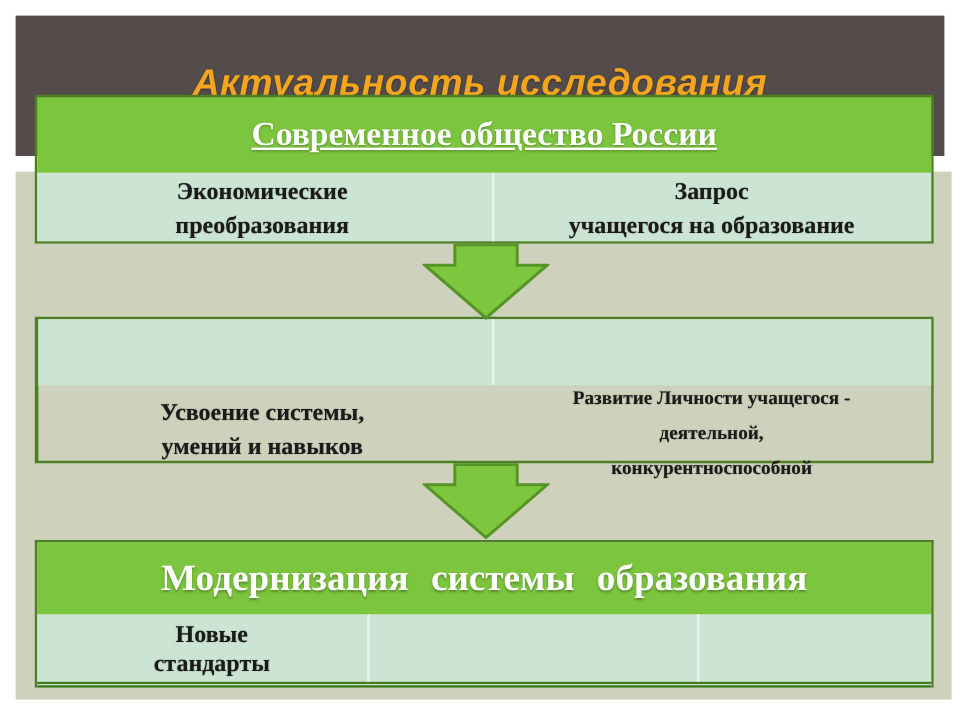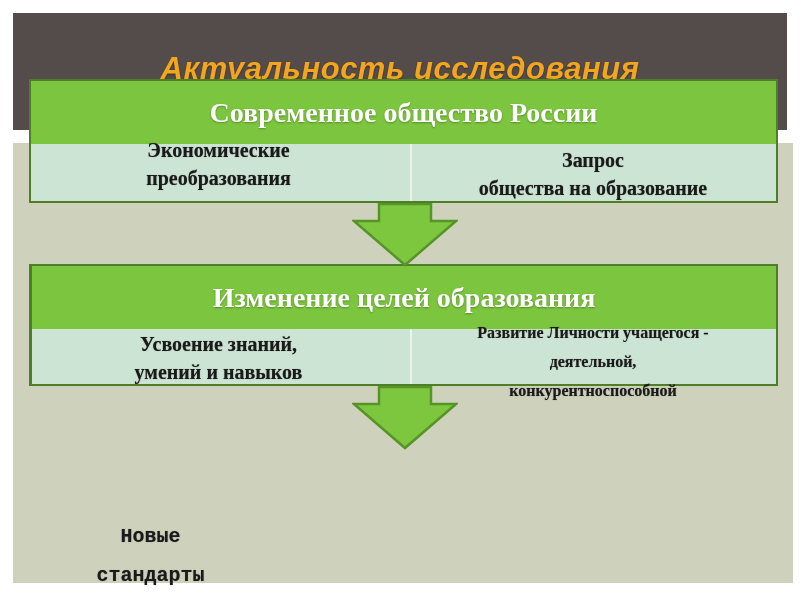--- a/index.html
+++ b/index.html
@@ -12,38 +12,38 @@
                text-shadow:0 1px 2px rgba(0,0,0,0.35);}
   .panel{position:absolute;left:13px;top:143px;width:780px;height:440px;background:#ced2bc;}
 
   .tbl{position:absolute;left:29px;width:749px;box-sizing:border-box;
        border:2px solid #4e7f26;}
   .tbl1{top:79px;height:124px;}
   .tbl2{top:264px;height:122px;border-left-width:3px;}
   .tbl3{top:450px;height:123px;border-bottom:none;}
   .tbl-header{background:#7cc53e;display:flex;align-items:center;justify-content:center;
               color:#ffffff;font-weight:bold;text-shadow:0 1px 2px rgba(0,0,0,0.3);}
-  .tbl1 .tbl-header{height:63px;font-size:28px;}
+  .tbl1 .tbl-header{height:63px;font-size:28px;text-decoration:underline;}
   .tbl2 .tbl-header{height:63px;font-size:28px;}
   .tbl3 .tbl-header{height:60px;font-size:31px;word-spacing:0.35em;}
   .tbl-body{position:relative;background:#cce4d3;}
   .tbl1 .tbl-body{height:57px;}
   .tbl2 .tbl-body{height:55px;}
   .tbl3 .tbl-body{height:56px;}
   .vdiv{position:absolute;top:0;bottom:0;width:2px;background:#e8f4eb;}
   .dbl-line{height:5px;background:#cce4d3;border-top:2px solid #3f7a1f;
             border-bottom:2px solid #3f7a1f;box-sizing:border-box;}
 
   .cell-text{position:absolute;white-space:pre-line;text-align:center;font-weight:bold;
              color:#1a1a1a;font-size:20px;z-index:5;text-shadow:0 0 1px rgba(0,0,0,0.45);}
-  .b1c1{left:29px;top:136px;width:379px;line-height:28px;}
+  .b1c1{left:29px;top:146px;width:379px;line-height:28px;}
   .b1c2{left:408px;top:146px;width:370px;line-height:28px;}
   .b2c1{left:29px;top:330px;width:379px;line-height:28px;}
   .b2c2{left:408px;top:318px;width:370px;line-height:29px;font-size:16px;}
-  .b3c1{left:13px;top:517px;width:275px;line-height:39px;font-family:Liberation Mono, monospace;}
+  .b3c1{left:39px;top:517px;width:275px;line-height:24px;}
   .b3c2{left:304px;top:492px;width:275px;line-height:27px;}
   .b3c3{left:579px;top:500px;width:199px;line-height:26px;}
 
   .arrow{position:absolute;left:352px;width:106px;height:64px;z-index:4;}
   .arrow1{top:203px;}
   .arrow2{top:386px;}
 </style>
 </head>
 <body>
 
@@ -57,38 +57,45 @@
 
   <div class="tbl tbl1">
     <div class="tbl-header">Современное общество России</div>
     <div class="tbl-body">
       <div class="vdiv" style="left:379px;"></div>
     </div>
   </div>
   <div class="cell-text b1c1">Экономические
 преобразования</div>
   <div class="cell-text b1c2">Запрос
-общества на образование</div>
+учащегося на образование</div>
 
   <svg class="arrow arrow1" viewBox="0 0 106 64">
     <polygon points="27,1 79,1 79,18 104,18 53,62 2,18 27,18" fill="#7dc73e" stroke="#579427" stroke-width="2.5"></polygon>
   </svg>
 
   <div class="tbl tbl2">
-    <div class="tbl-header">Изменение целей образования</div>
     <div class="tbl-body">
       <div class="vdiv" style="left:378px;"></div>
     </div>
   </div>
-  <div class="cell-text b2c1">Усвоение знаний,
+  <div class="cell-text b2c1">Усвоение системы,
 умений и навыков</div>
   <div class="cell-text b2c2">Развитие Личности учащегося -
 деятельной,
 конкурентноспособной</div>
 
   <svg class="arrow arrow2" viewBox="0 0 106 64">
     <polygon points="27,1 79,1 79,18 104,18 53,62 2,18 27,18" fill="#7dc73e" stroke="#579427" stroke-width="2.5"></polygon>
   </svg>
 
+  <div class="tbl tbl3">
+    <div class="tbl-header">Модернизация системы образования</div>
+    <div class="tbl-body">
+      <div class="vdiv" style="left:275px;"></div>
+      <div class="vdiv" style="left:550px;"></div>
+    </div>
+    <div class="dbl-line"></div>
+  </div>
   <div class="cell-text b3c1">Новые
 стандарты</div>
 
 </div>
 
 </body></html>

